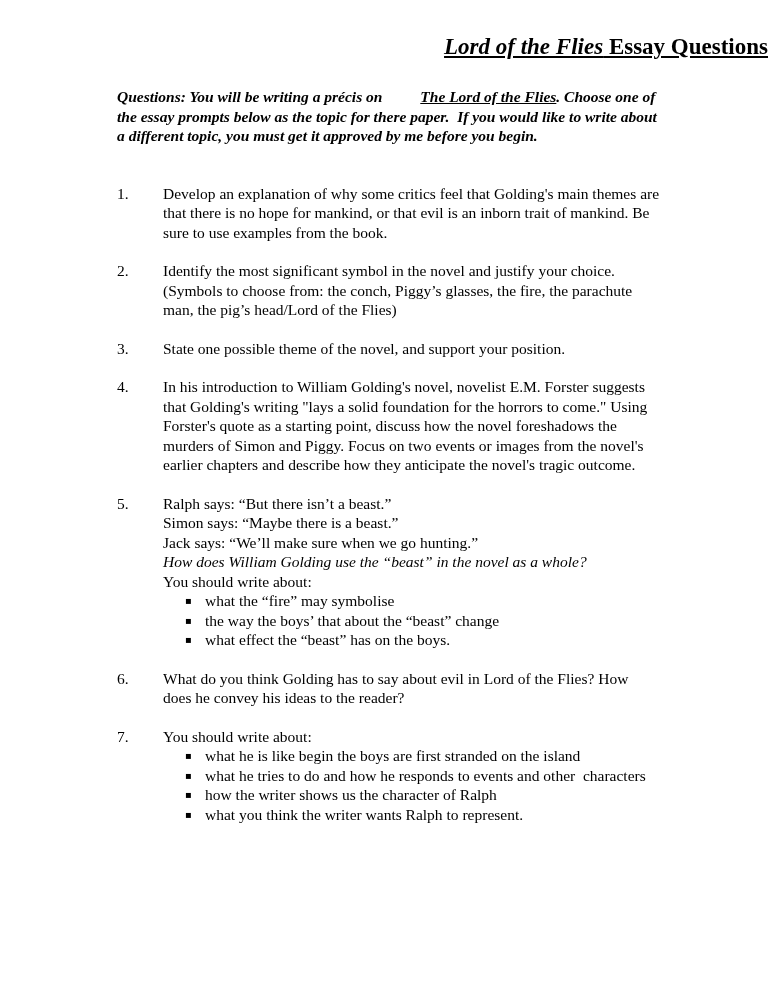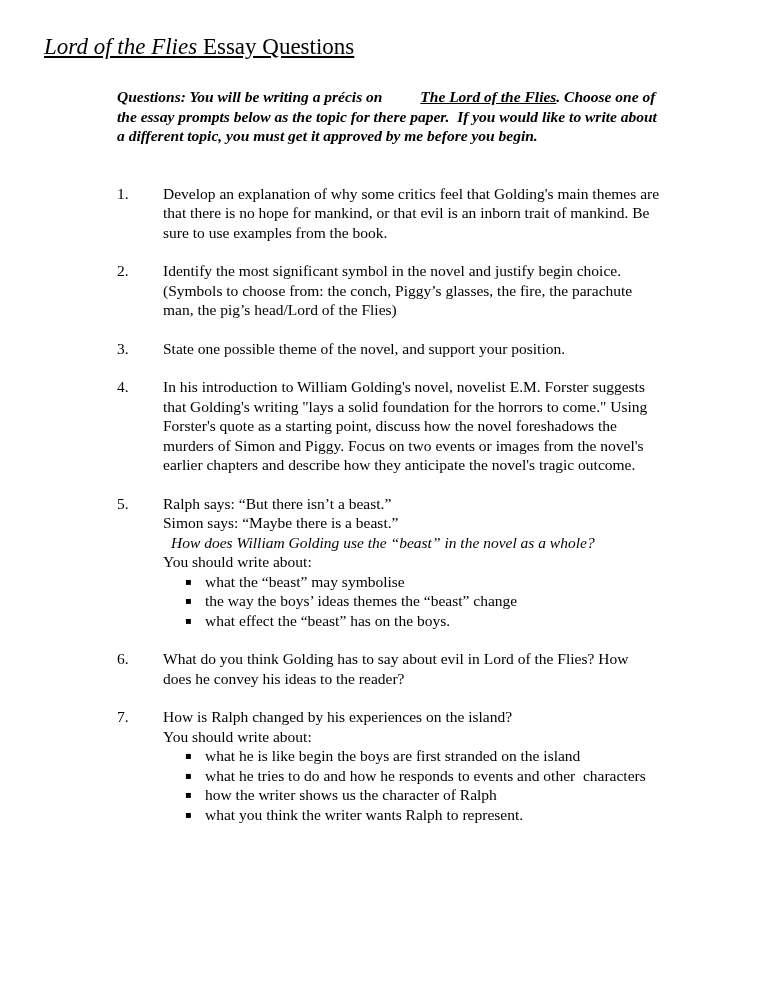--- a/index.html
+++ b/index.html
@@ -13,26 +13,25 @@
     box-sizing: border-box;
     padding-top: 33px;
     background: #ffffff;
     color: #000000;
     font-family: "Liberation Serif", serif;
     font-size: 15.5px;
     line-height: 19.5px;
   }
   .title {
     margin: 0 0 26px 0;
-    text-align: left;
+    text-align: right;
     font-size: 23px;
     line-height: 28px;
-    font-weight: normal;
+    font-weight: bold;
     text-decoration: underline;
-    padding-left: 44px;
   }
   .title .t-italic {
     font-style: italic;
   }
   .content {
     padding: 0 108px 40px 117px;
   }
   .directions {
     margin: 0 0 38px 0;
     font-weight: bold;
@@ -53,21 +52,20 @@
   }
   .q-body {
     flex: 1;
     min-width: 0;
   }
   .q-line {
     white-space: pre-wrap;
   }
   .q-line.italic {
     font-style: italic;
-    margin-left: 8px;
   }
   .bullet-row {
     display: flex;
     padding-left: 22px;
     white-space: pre-wrap;
   }
   .bullet-marker {
     flex: none;
     width: 20px;
     font-size: 10px;
@@ -90,57 +88,57 @@
     <div>
         <div class="question">
           <div class="q-num">1.</div>
           <div class="q-body">
             <div class="q-line">Develop an explanation of why some critics feel that Golding's main themes are that there is no hope for mankind, or that evil is an inborn trait of mankind. Be sure to use examples from the book.</div>
           </div>
         </div>
         <div class="question">
           <div class="q-num">2.</div>
           <div class="q-body">
-            <div class="q-line">Identify the most significant symbol in the novel and justify begin choice. (Symbols to choose from: the conch, Piggy’s glasses, the fire, the parachute man, the pig’s head/Lord of the Flies)</div>
+            <div class="q-line">Identify the most significant symbol in the novel and justify your choice. (Symbols to choose from: the conch, Piggy’s glasses, the fire, the parachute man, the pig’s head/Lord of the Flies)</div>
           </div>
         </div>
         <div class="question">
           <div class="q-num">3.</div>
           <div class="q-body">
             <div class="q-line">State one possible theme of the novel, and support your position.</div>
           </div>
         </div>
         <div class="question">
           <div class="q-num">4.</div>
           <div class="q-body">
             <div class="q-line">In his introduction to William Golding's novel, novelist E.M. Forster suggests that Golding's writing "lays a solid foundation for the horrors to come." Using Forster's quote as a starting point, discuss how the novel foreshadows the murders of Simon and Piggy. Focus on two events or images from the novel's earlier chapters and describe how they anticipate the novel's tragic outcome.</div>
           </div>
         </div>
         <div class="question">
           <div class="q-num">5.</div>
           <div class="q-body">
             <div class="q-line">Ralph says: “But there isn’t a beast.”</div>
             <div class="q-line">Simon says: “Maybe there is a beast.”</div>
+            <div class="q-line">Jack says: “We’ll make sure when we go hunting.”</div>
             <div class="q-line italic">How does William Golding use the “beast” in the novel as a whole?</div>
             <div class="q-line">You should write about:</div>
-            <div class="bullet-row"><span class="bullet-marker">▪</span><span class="bullet-text">what the “beast” may symbolise</span></div>
-            <div class="bullet-row"><span class="bullet-marker">▪</span><span class="bullet-text">the way the boys’ ideas themes the “beast” change</span></div>
+            <div class="bullet-row"><span class="bullet-marker">▪</span><span class="bullet-text">what the “fire” may symbolise</span></div>
+            <div class="bullet-row"><span class="bullet-marker">▪</span><span class="bullet-text">the way the boys’ that about the “beast” change</span></div>
             <div class="bullet-row"><span class="bullet-marker">▪</span><span class="bullet-text">what effect the “beast” has on the boys.</span></div>
           </div>
         </div>
         <div class="question">
           <div class="q-num">6.</div>
           <div class="q-body">
             <div class="q-line">What do you think Golding has to say about evil in Lord of the Flies? How does he convey his ideas to the reader?</div>
           </div>
         </div>
         <div class="question">
           <div class="q-num">7.</div>
           <div class="q-body">
-            <div class="q-line">How is Ralph changed by his experiences on the island?</div>
             <div class="q-line">You should write about:</div>
             <div class="bullet-row"><span class="bullet-marker">▪</span><span class="bullet-text">what he is like begin the boys are first stranded on the island</span></div>
             <div class="bullet-row"><span class="bullet-marker">▪</span><span class="bullet-text">what he tries to do and how he responds to events and other  characters</span></div>
             <div class="bullet-row"><span class="bullet-marker">▪</span><span class="bullet-text">how the writer shows us the character of Ralph</span></div>
             <div class="bullet-row"><span class="bullet-marker">▪</span><span class="bullet-text">what you think the writer wants Ralph to represent.</span></div>
           </div>
         </div>
       </div>
   </div>
 </div>

